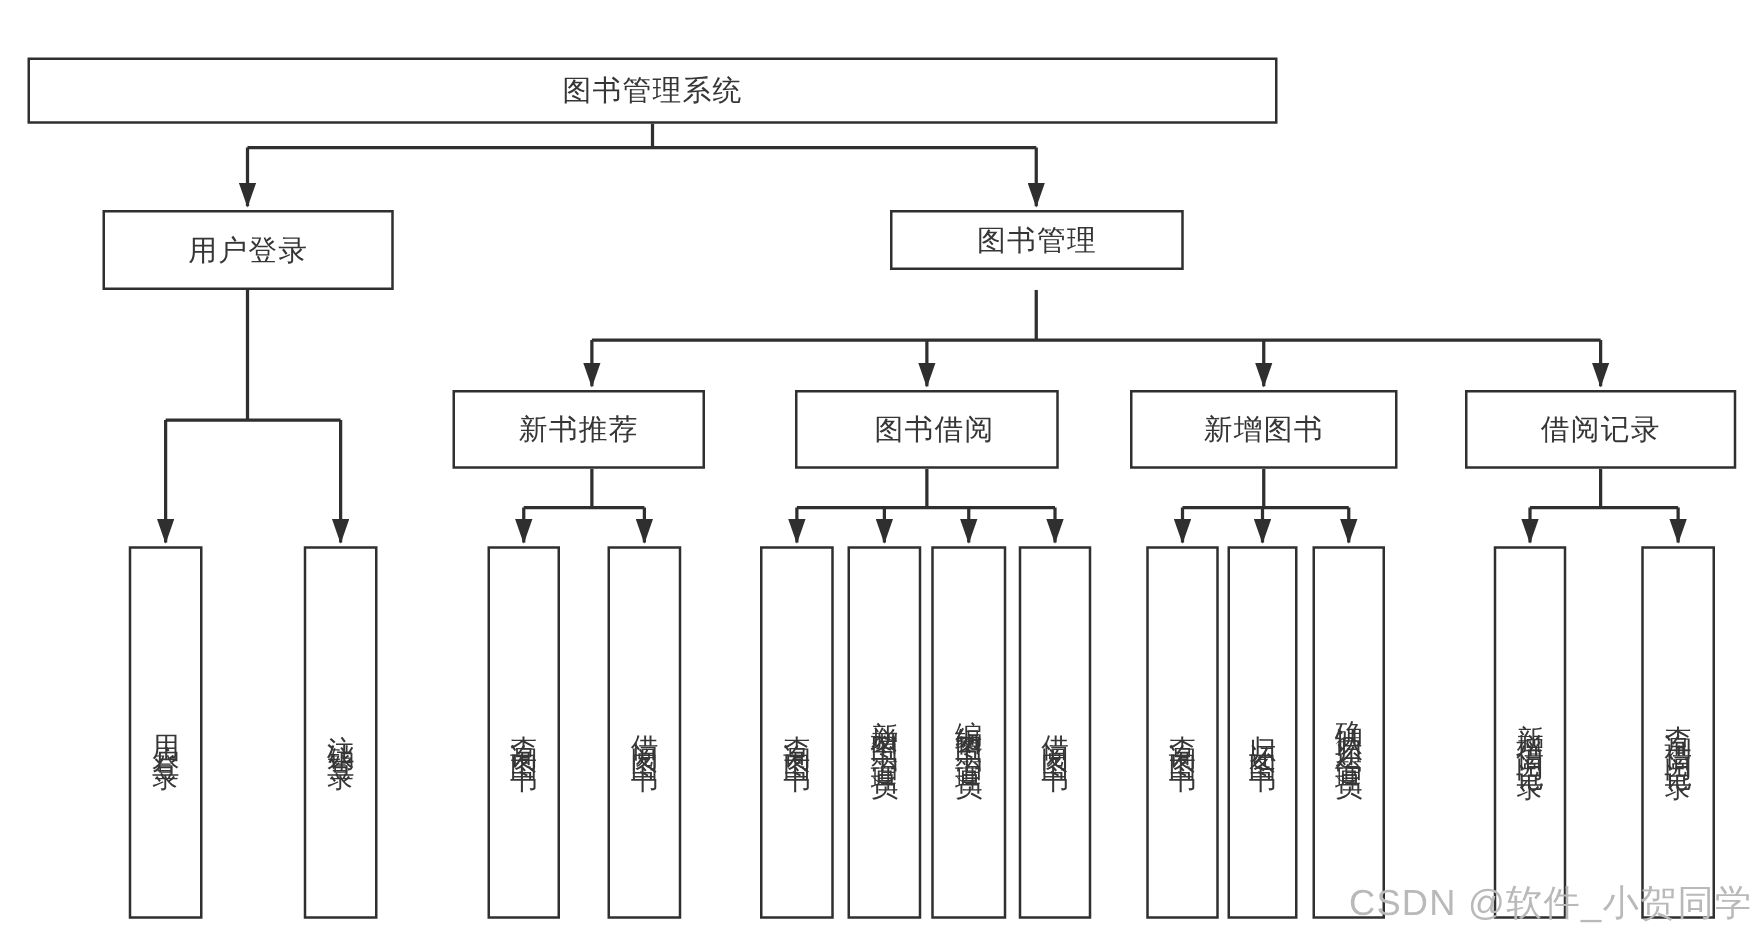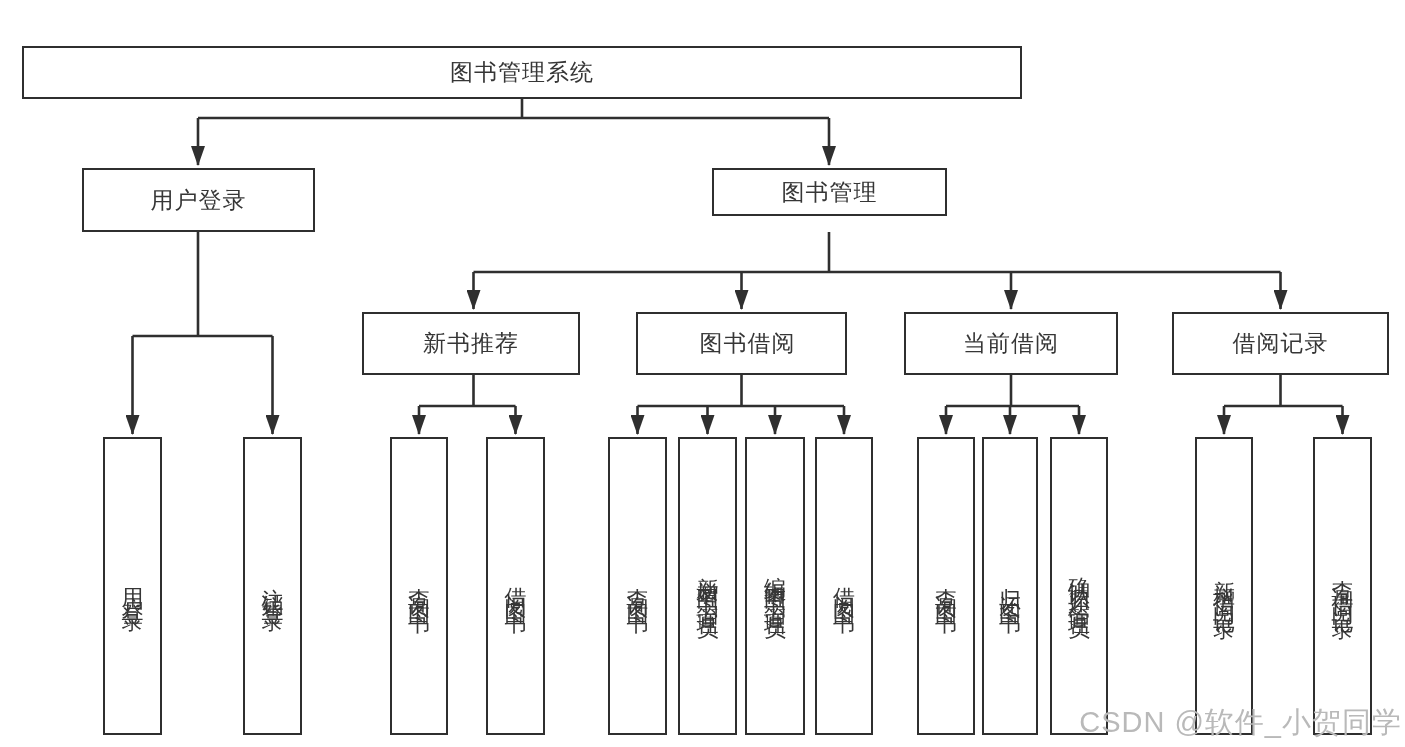--- a/index.html
+++ b/index.html
@@ -118,28 +118,28 @@
     <span>图书管理系统</span>
   </div>
 
   <div class="node" style="left:82px; top:168px; width:233px; height:64px;">
     <span>用户登录</span>
   </div>
   <div class="node" style="left:712px; top:168px; width:235px; height:48px;">
     <span>图书管理</span>
   </div>
 
-  <div class="node" style="left:362px; top:312px; width:218px; height:63px;">
+  <div class="node" style="left:362px; top:312px; width:202px; height:63px;">
     <span>新书推荐</span>
   </div>
   <div class="node" style="left:636px; top:312px; width:211px; height:63px;padding-left:12px;">
     <span>图书借阅</span>
   </div>
   <div class="node" style="left:904px; top:312px; width:214px; height:63px;">
-    <span>当前借阅</span>
+    <span>新增图书</span>
   </div>
   <div class="node" style="left:1172px; top:312px; width:217px; height:63px;">
     <span>借阅记录</span>
   </div>
 
   <div class="leaf" style="left:103px; width:59px;">
     <span>用户登录</span>
   </div>
   <div class="leaf" style="left:243px; width:59px;">
     <span>注销登录</span>

